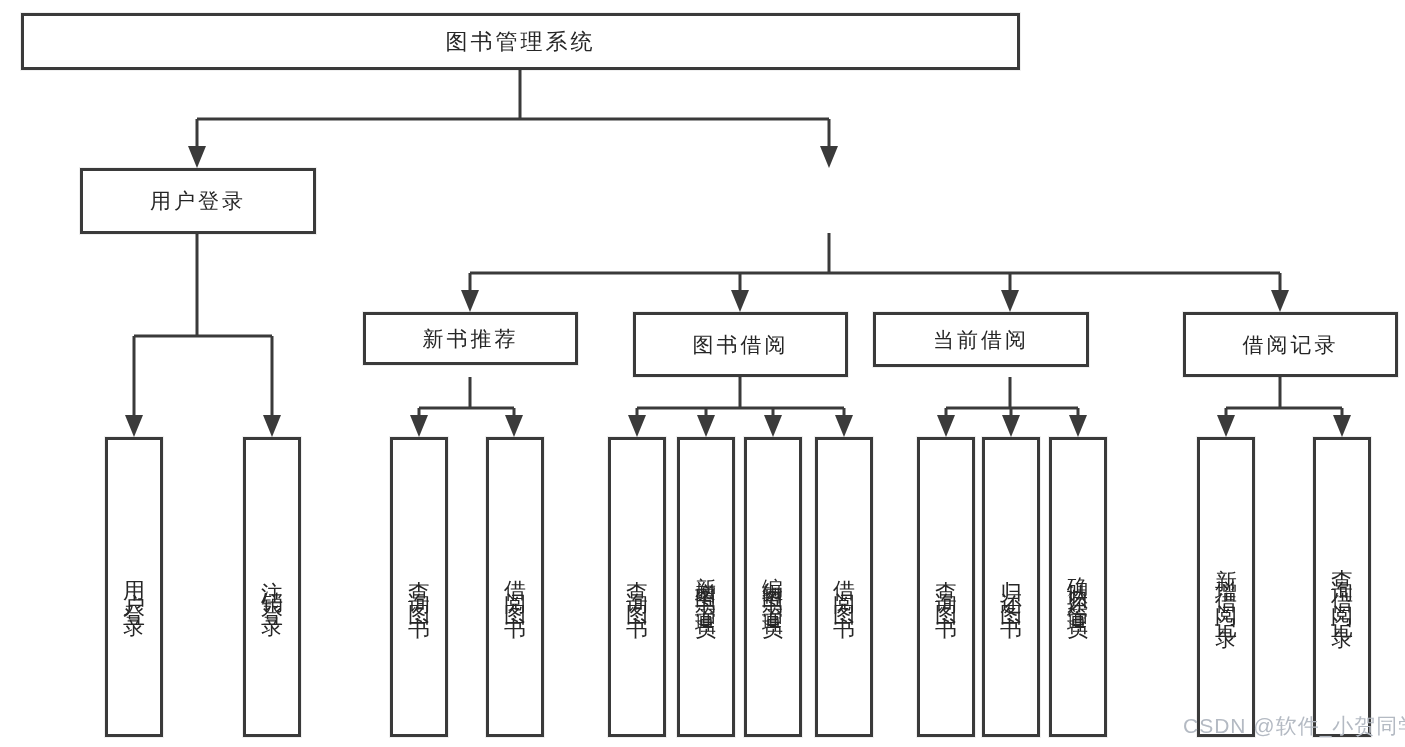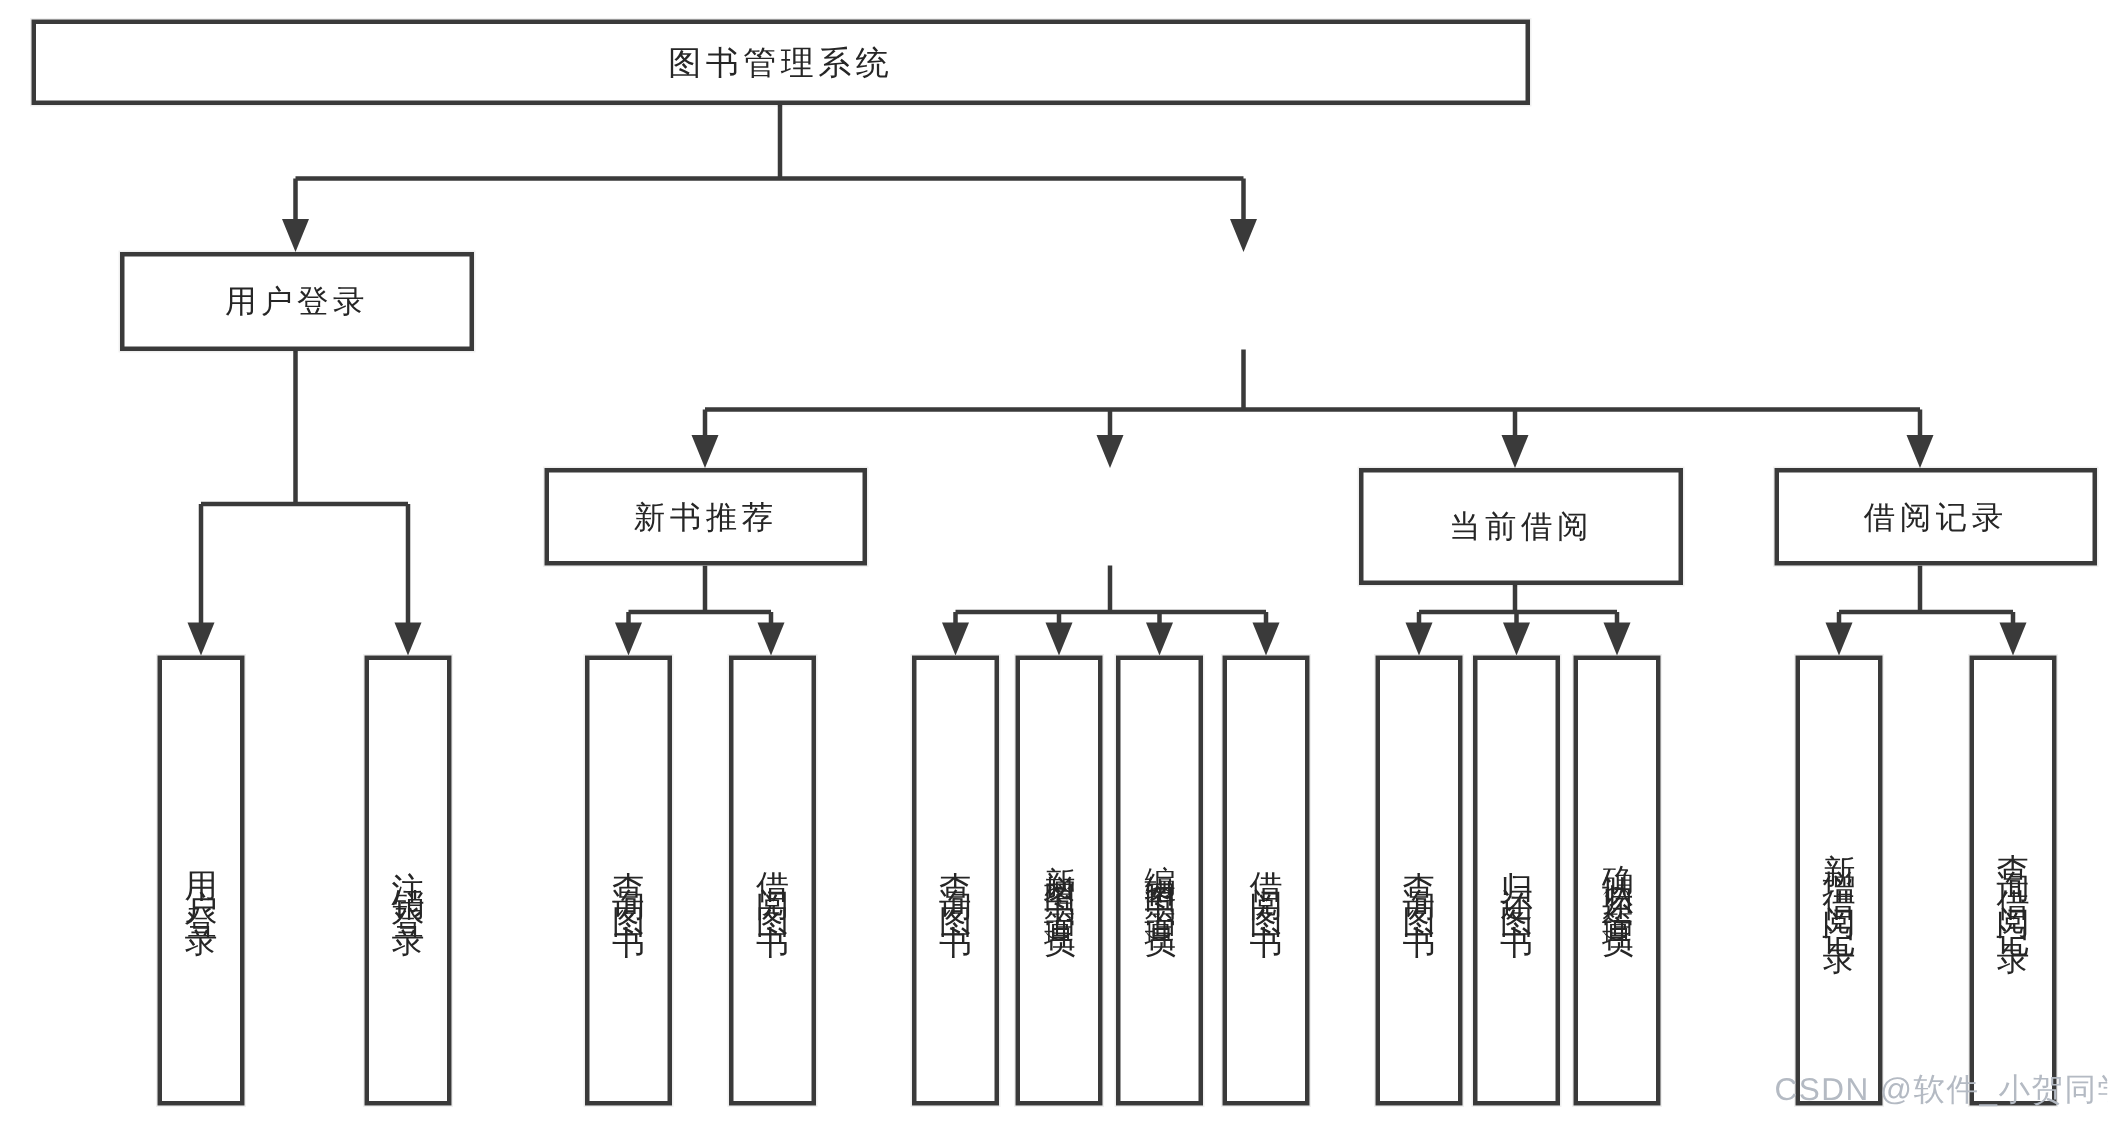--- a/index.html
+++ b/index.html
@@ -24,23 +24,23 @@
     writing-mode:vertical-rl; text-orientation:mixed;
     font-size:22px; letter-spacing:12px; line-height:1;
   }
   .v.long{font-size:21px; letter-spacing:6px;}
   
   #n-root{left:21px; top:13px; width:999px; height:57px; font-size:22px;}
   
   #n-login-branch{left:80px;  top:168px; width:236px; height:66px;}
   #n-book-mgmt  {left:711px; top:168px; width:236px; height:66px;}
   
-  #n-new-book-rec {left:363px;  top:312px; width:215px; height:65px;}
+  #n-new-book-rec {left:363px;  top:312px; width:215px; height:53px;}
   #n-book-borrow  {left:633px;  top:312px; width:215px; height:65px;}
-  #n-current-borrow{left:906px; top:312px; width:216px; height:78px;}
+  #n-current-borrow{left:873px; top:312px; width:216px; height:55px;}
   #n-borrow-records{left:1183px;top:312px; width:215px; height:65px;}
   
   .leaf{top:437px; width:58px; height:300px;}
   #n-user-login {left:105px;}
   #n-logout     {left:243px;}
   #n-nbr-query  {left:390px;}
   #n-nbr-borrow {left:486px;}
   #n-bb-query   {left:608px;}
   #n-bb-add     {left:677px;}
   #n-bb-edit    {left:744px;}
@@ -94,20 +94,21 @@
     <path d="M1280 377 V408 M1226 408 H1342 M1226 408 V418 M1342 408 V418"></path>
     <polygon points="1217,415 1235,415 1226,437"></polygon>
     <polygon points="1333,415 1351,415 1342,437"></polygon>
   </svg>
 
   <div class="node h" id="n-root">图书管理系统</div>
 
   <div class="node h" id="n-login-branch">用户登录</div>
 
   <div class="node h" id="n-new-book-rec">新书推荐</div>
+  <div class="node h" id="n-book-borrow">图书借阅</div>
   <div class="node h" id="n-current-borrow">当前借阅</div>
   <div class="node h" id="n-borrow-records">借阅记录</div>
 
   <div class="node v leaf" id="n-user-login">用户登录</div>
   <div class="node v leaf" id="n-logout">注销登录</div>
 
   <div class="node v leaf" id="n-nbr-query">查询图书</div>
   <div class="node v leaf" id="n-nbr-borrow">借阅图书</div>
 
   <div class="node v leaf" id="n-bb-query">查询图书</div>

